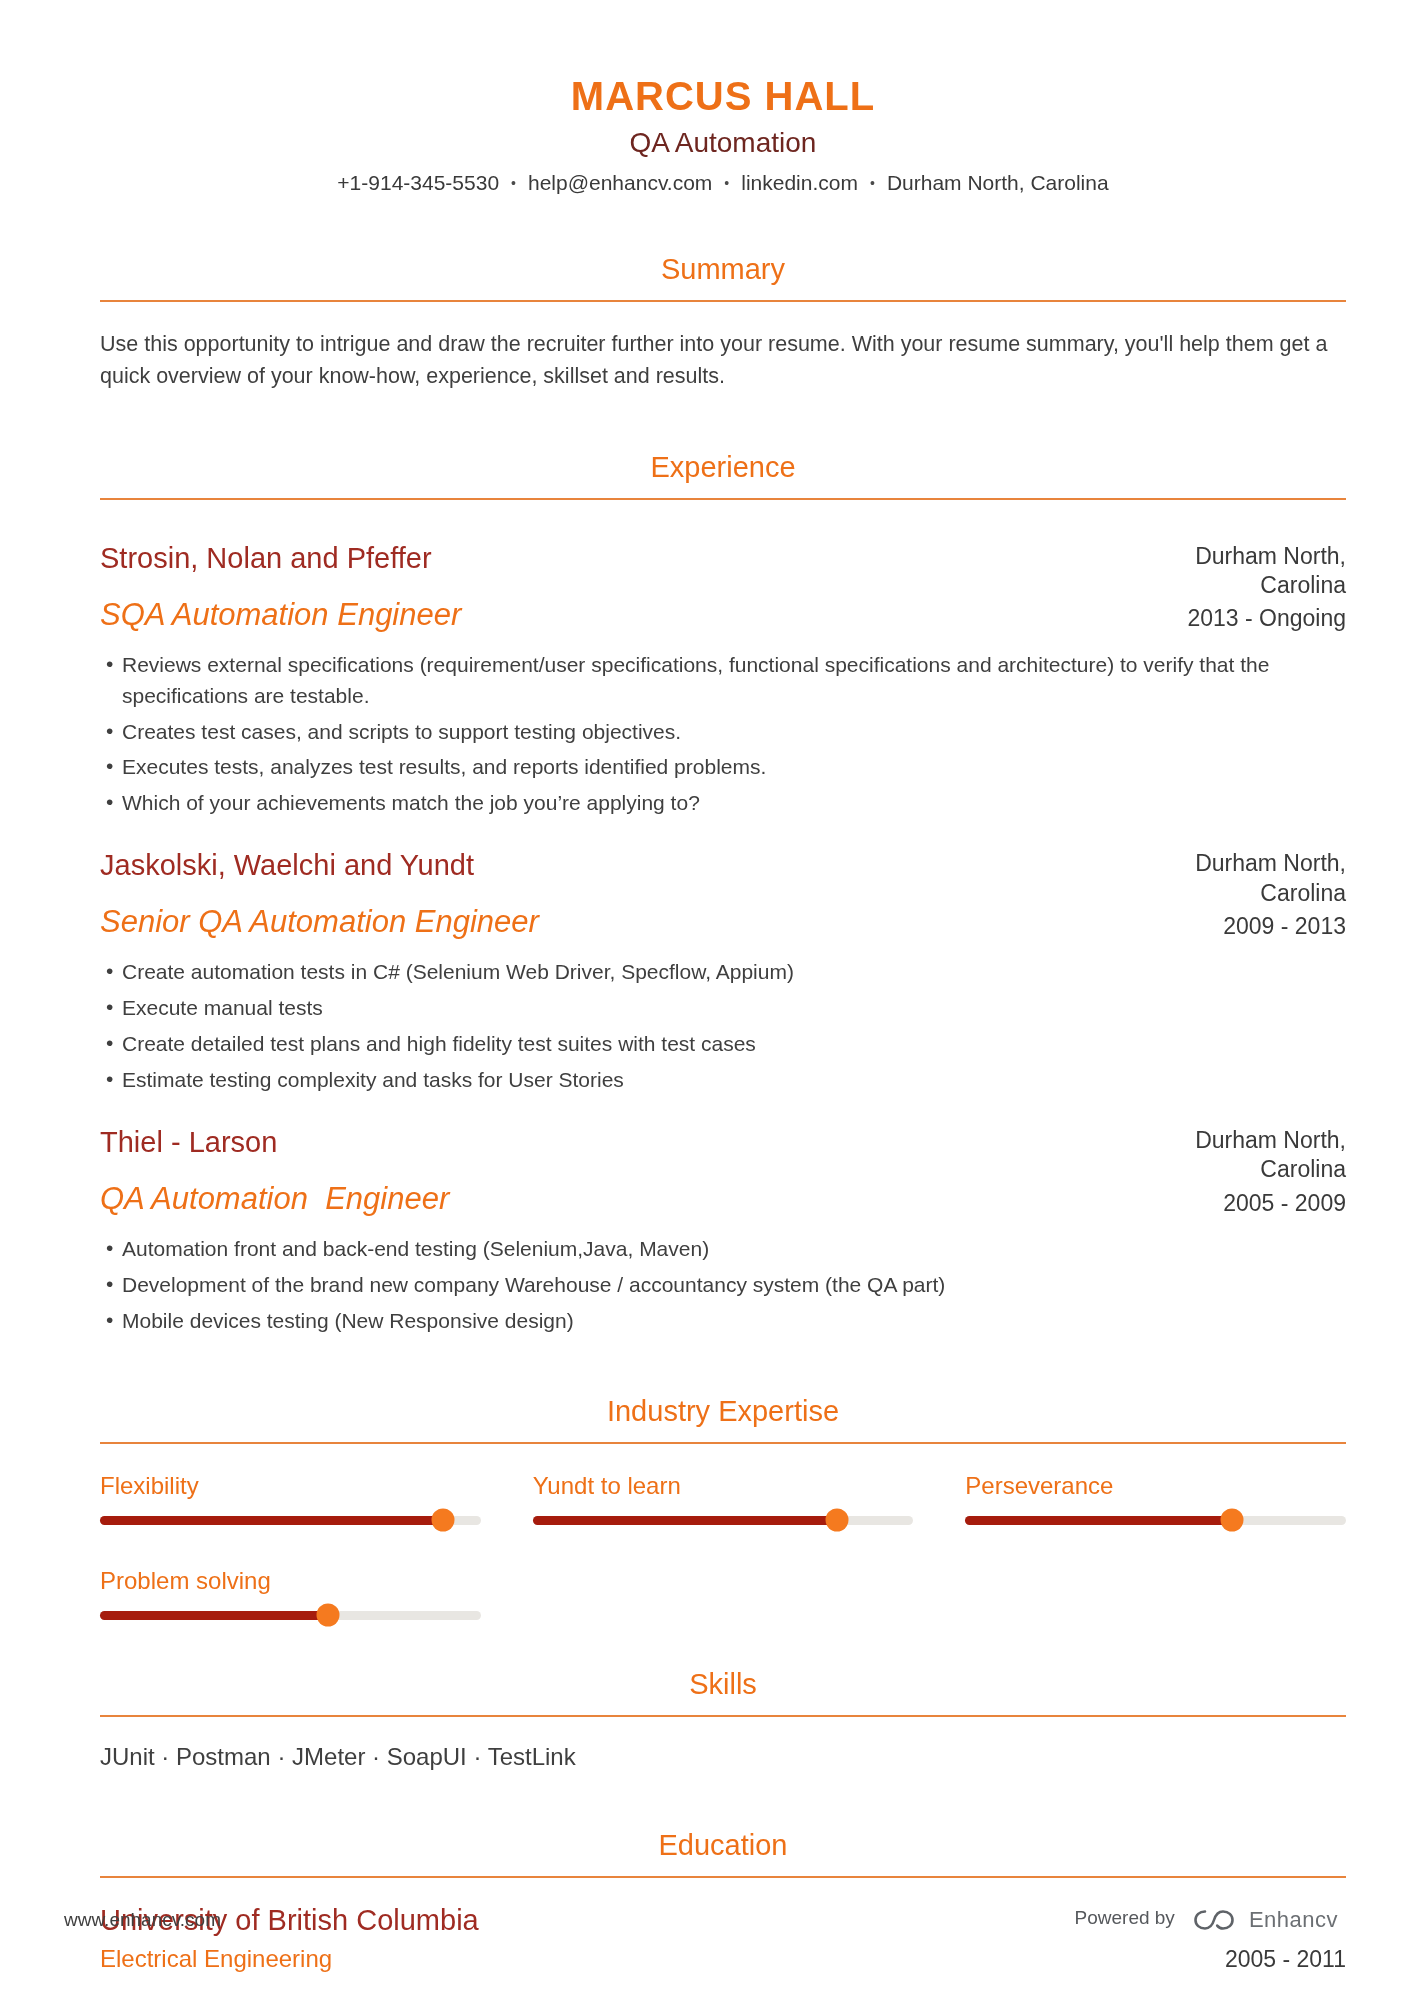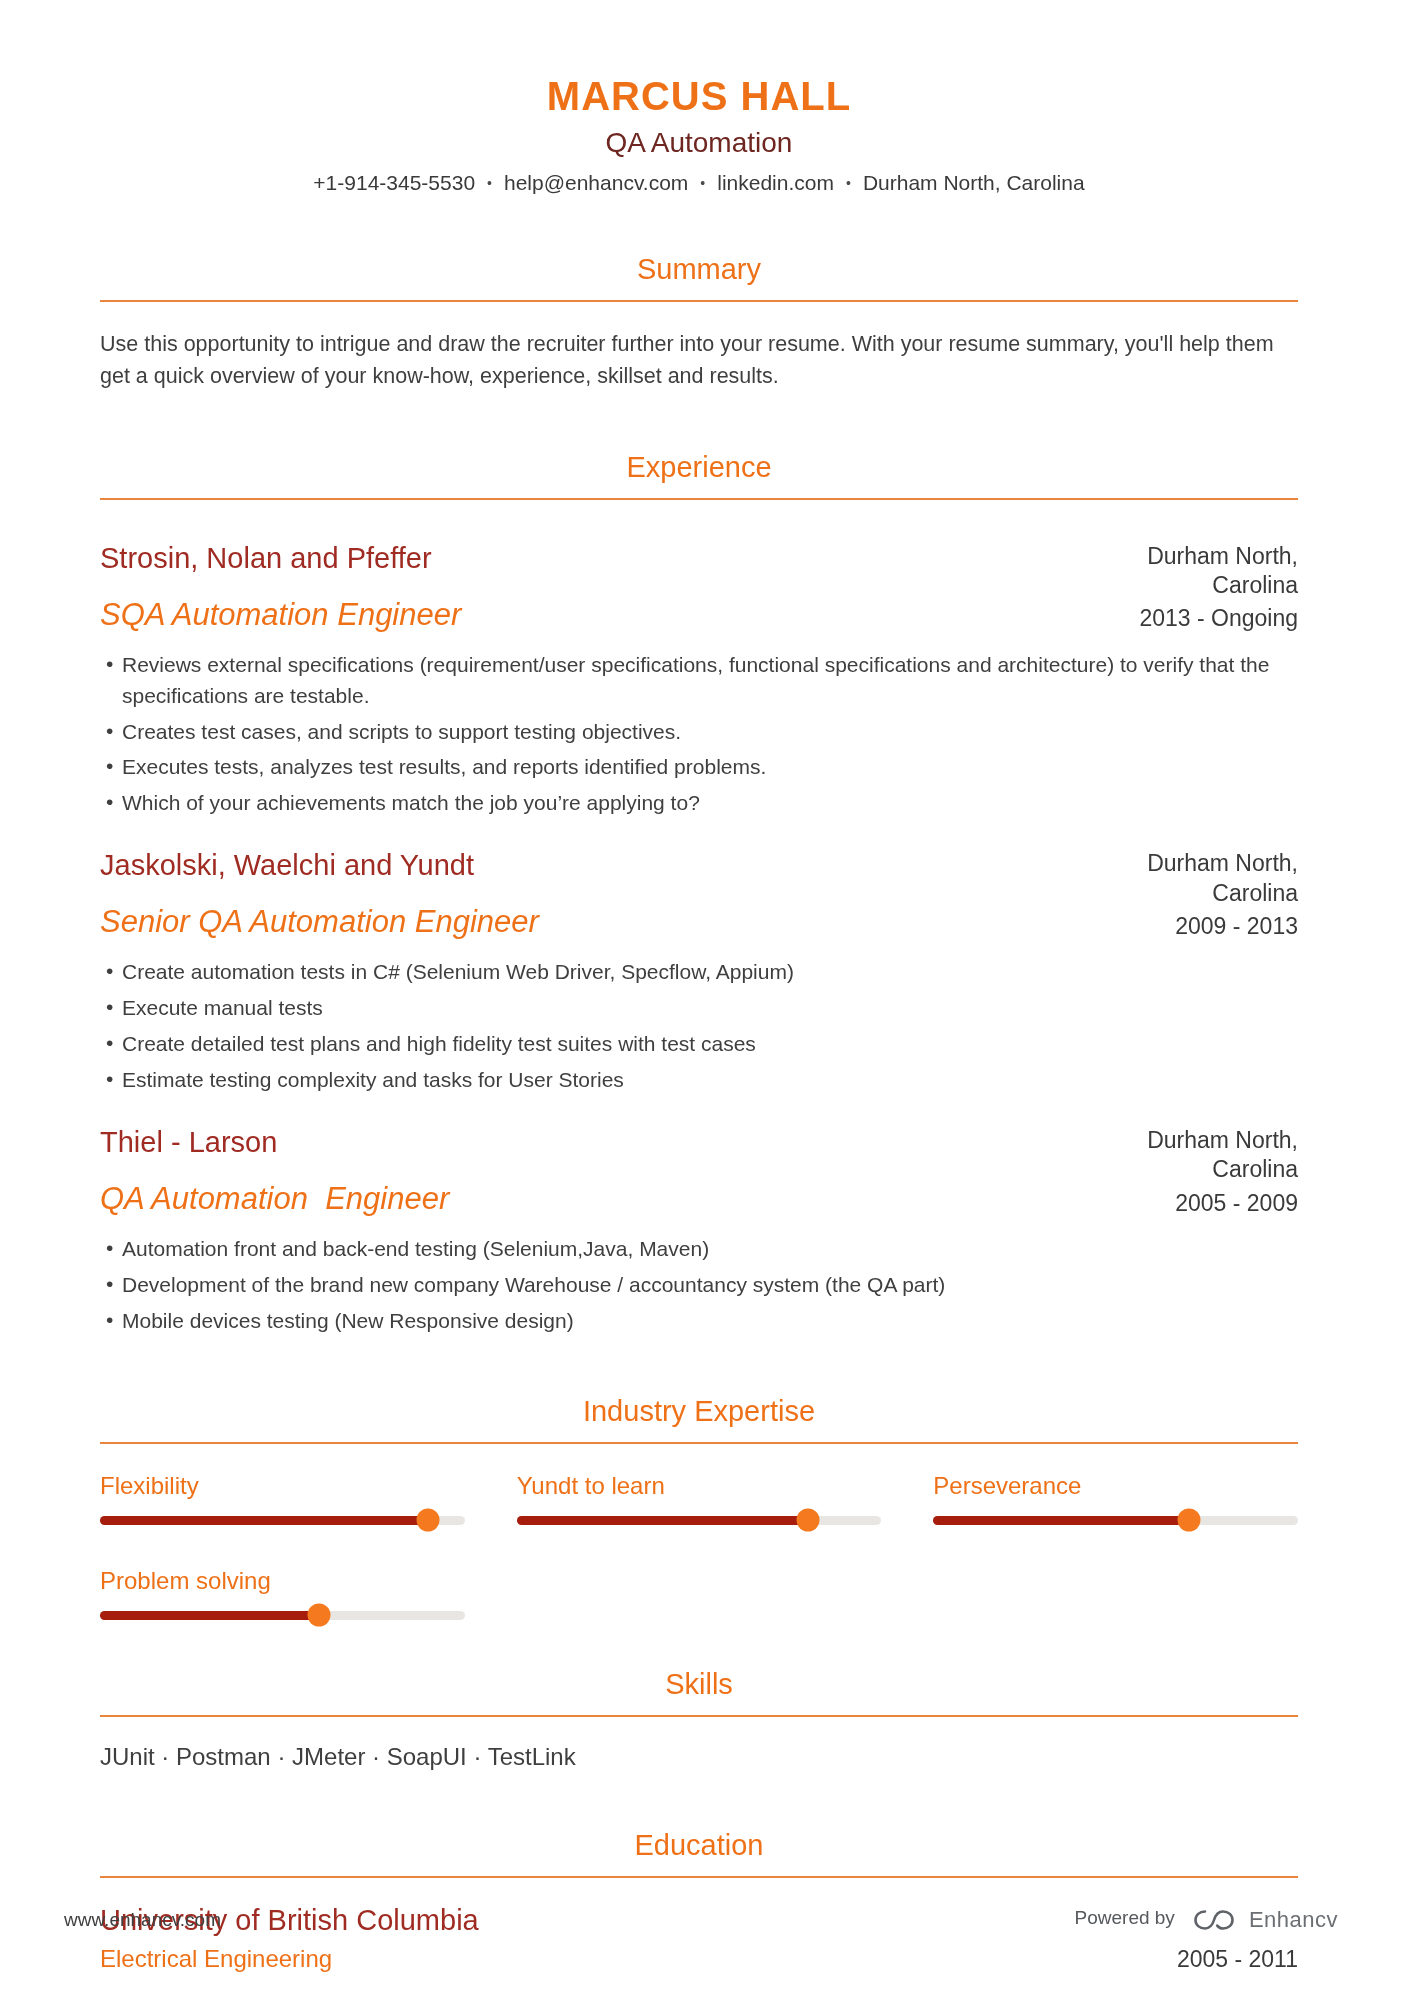--- a/index.html
+++ b/index.html
@@ -18,21 +18,21 @@
   body{
     font-family:"Liberation Sans","DejaVu Sans",sans-serif;
     color:var(--text);
     width:1410px;
   }
   .page{
     position:relative;
     width:1410px;
     height:1995px;
     background:#ffffff;
-    padding:74px 112px 0 100px;
+    padding:74px 64px 0 100px;
     overflow:hidden;
   }
   
   .resume-header{text-align:center;}
   .name{
     color:var(--accent);
     font-size:40px;
     font-weight:bold;
     letter-spacing:1px;
   }

